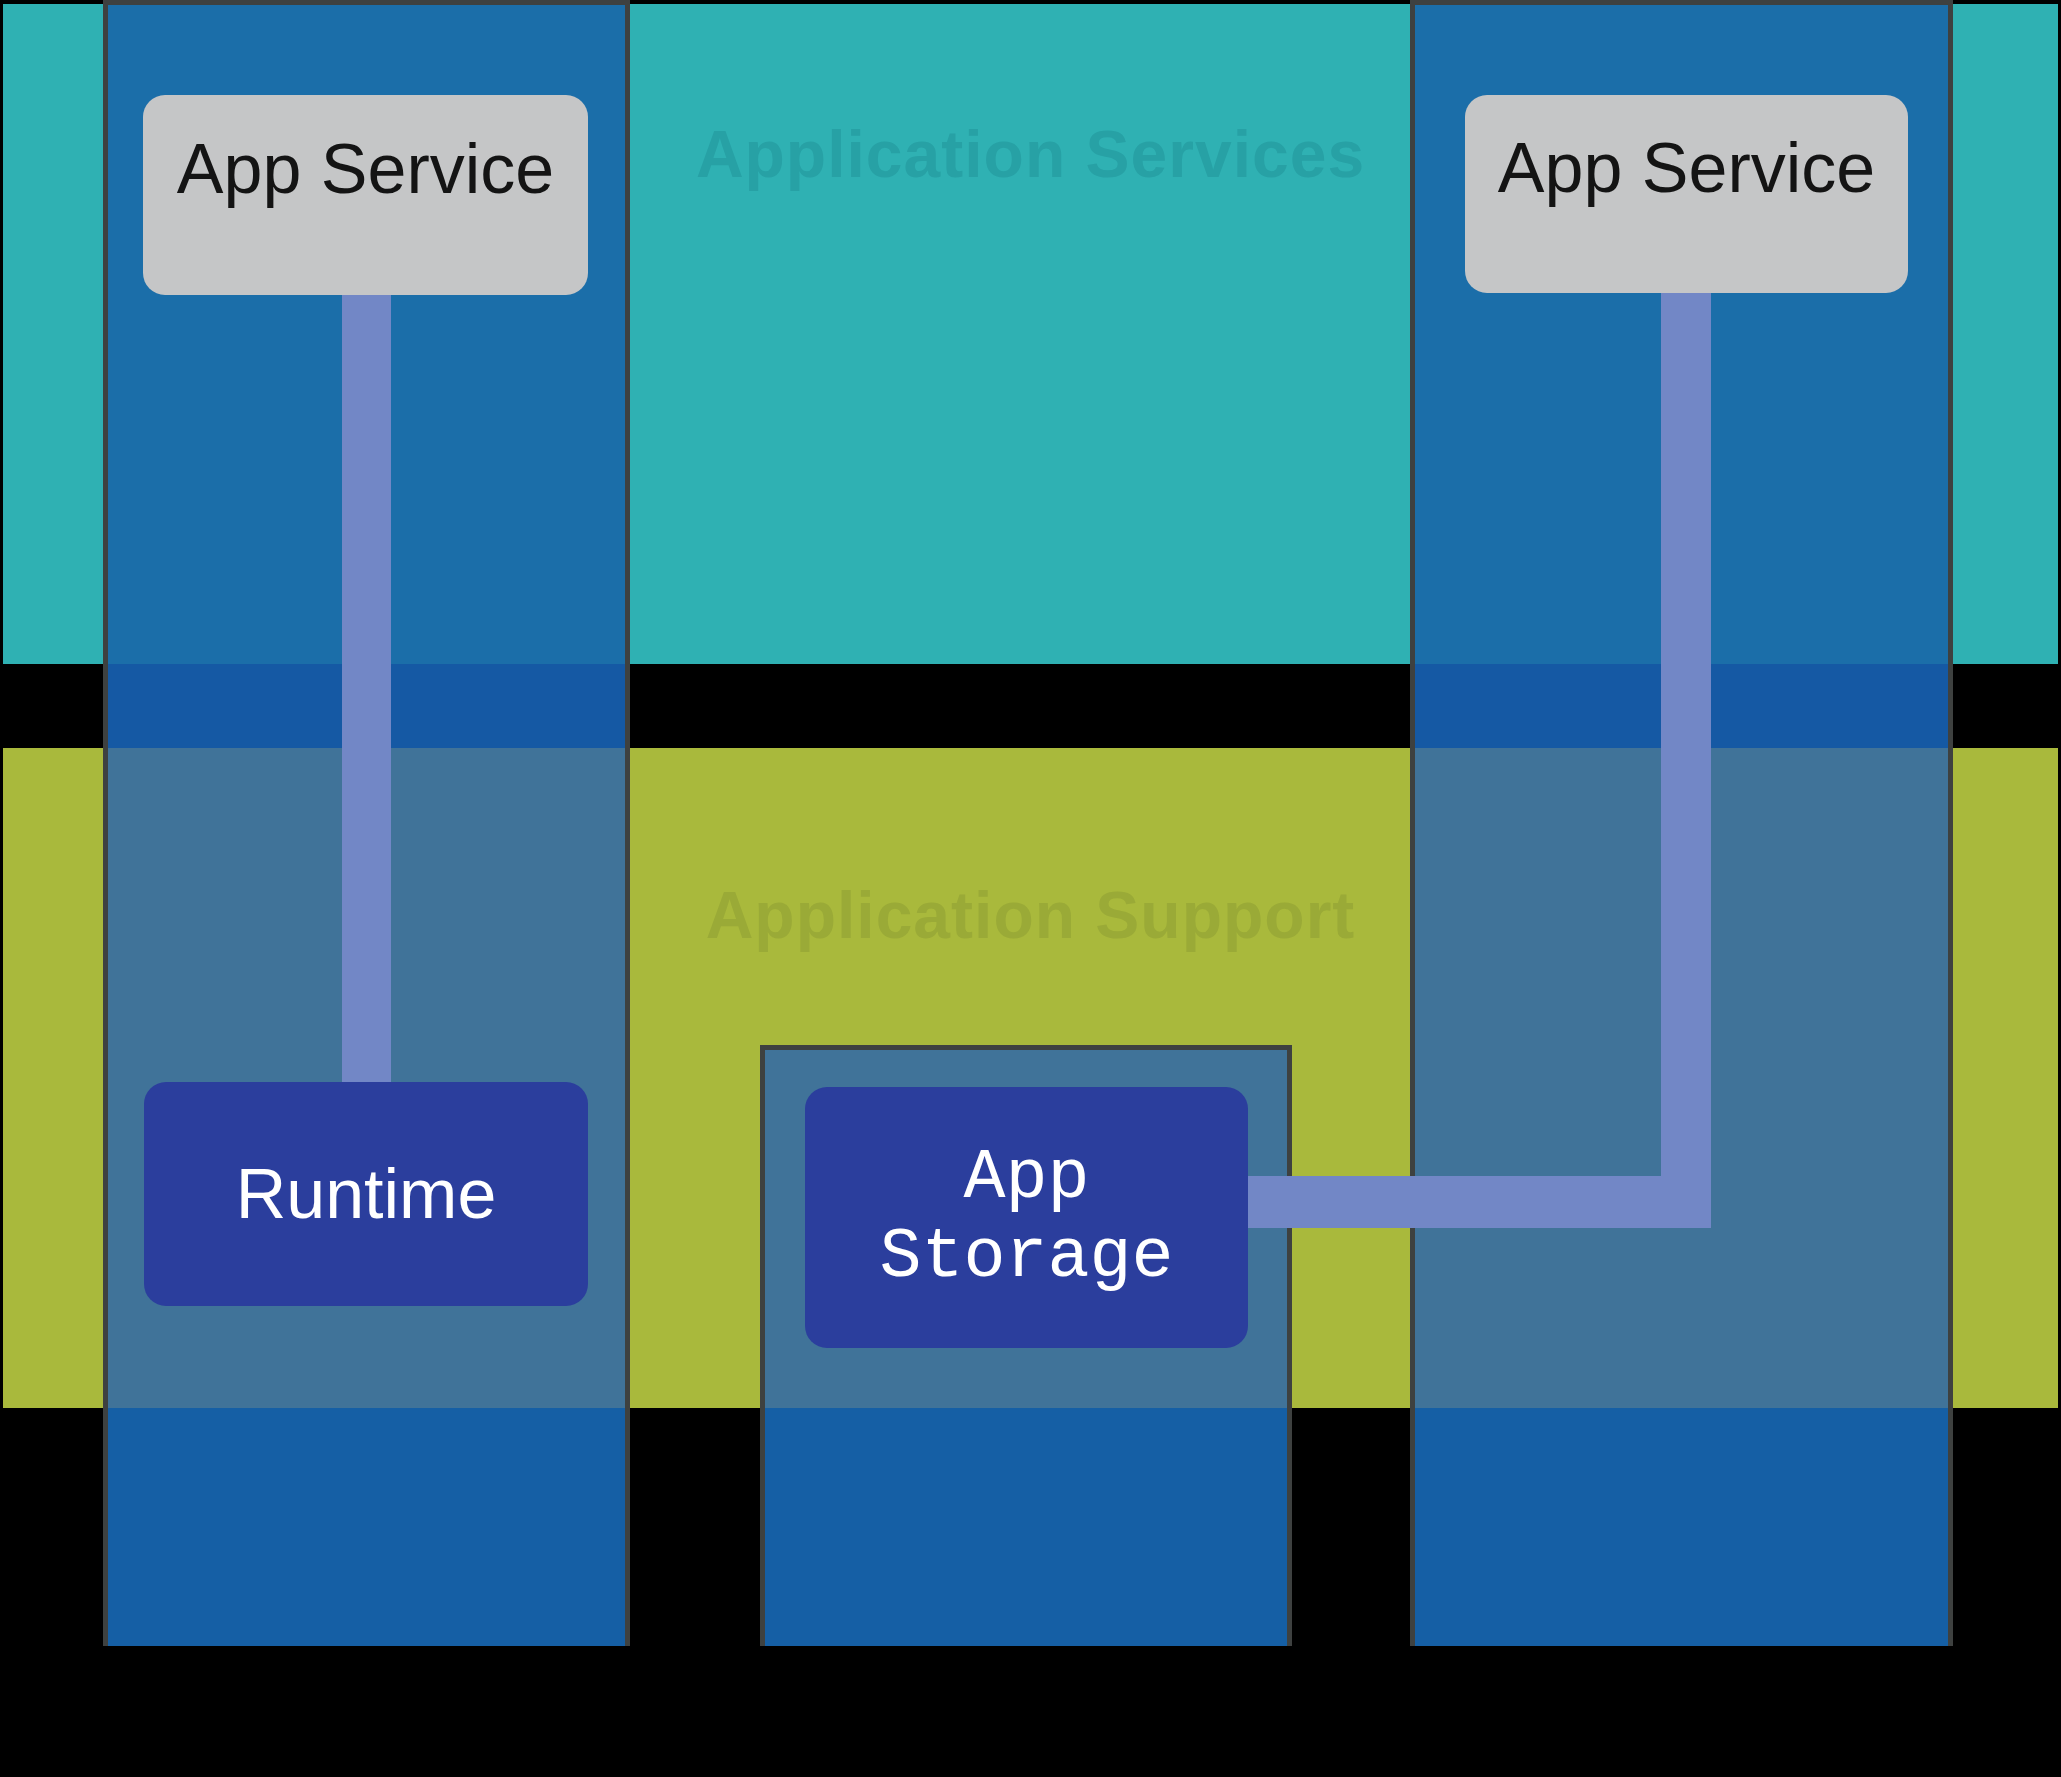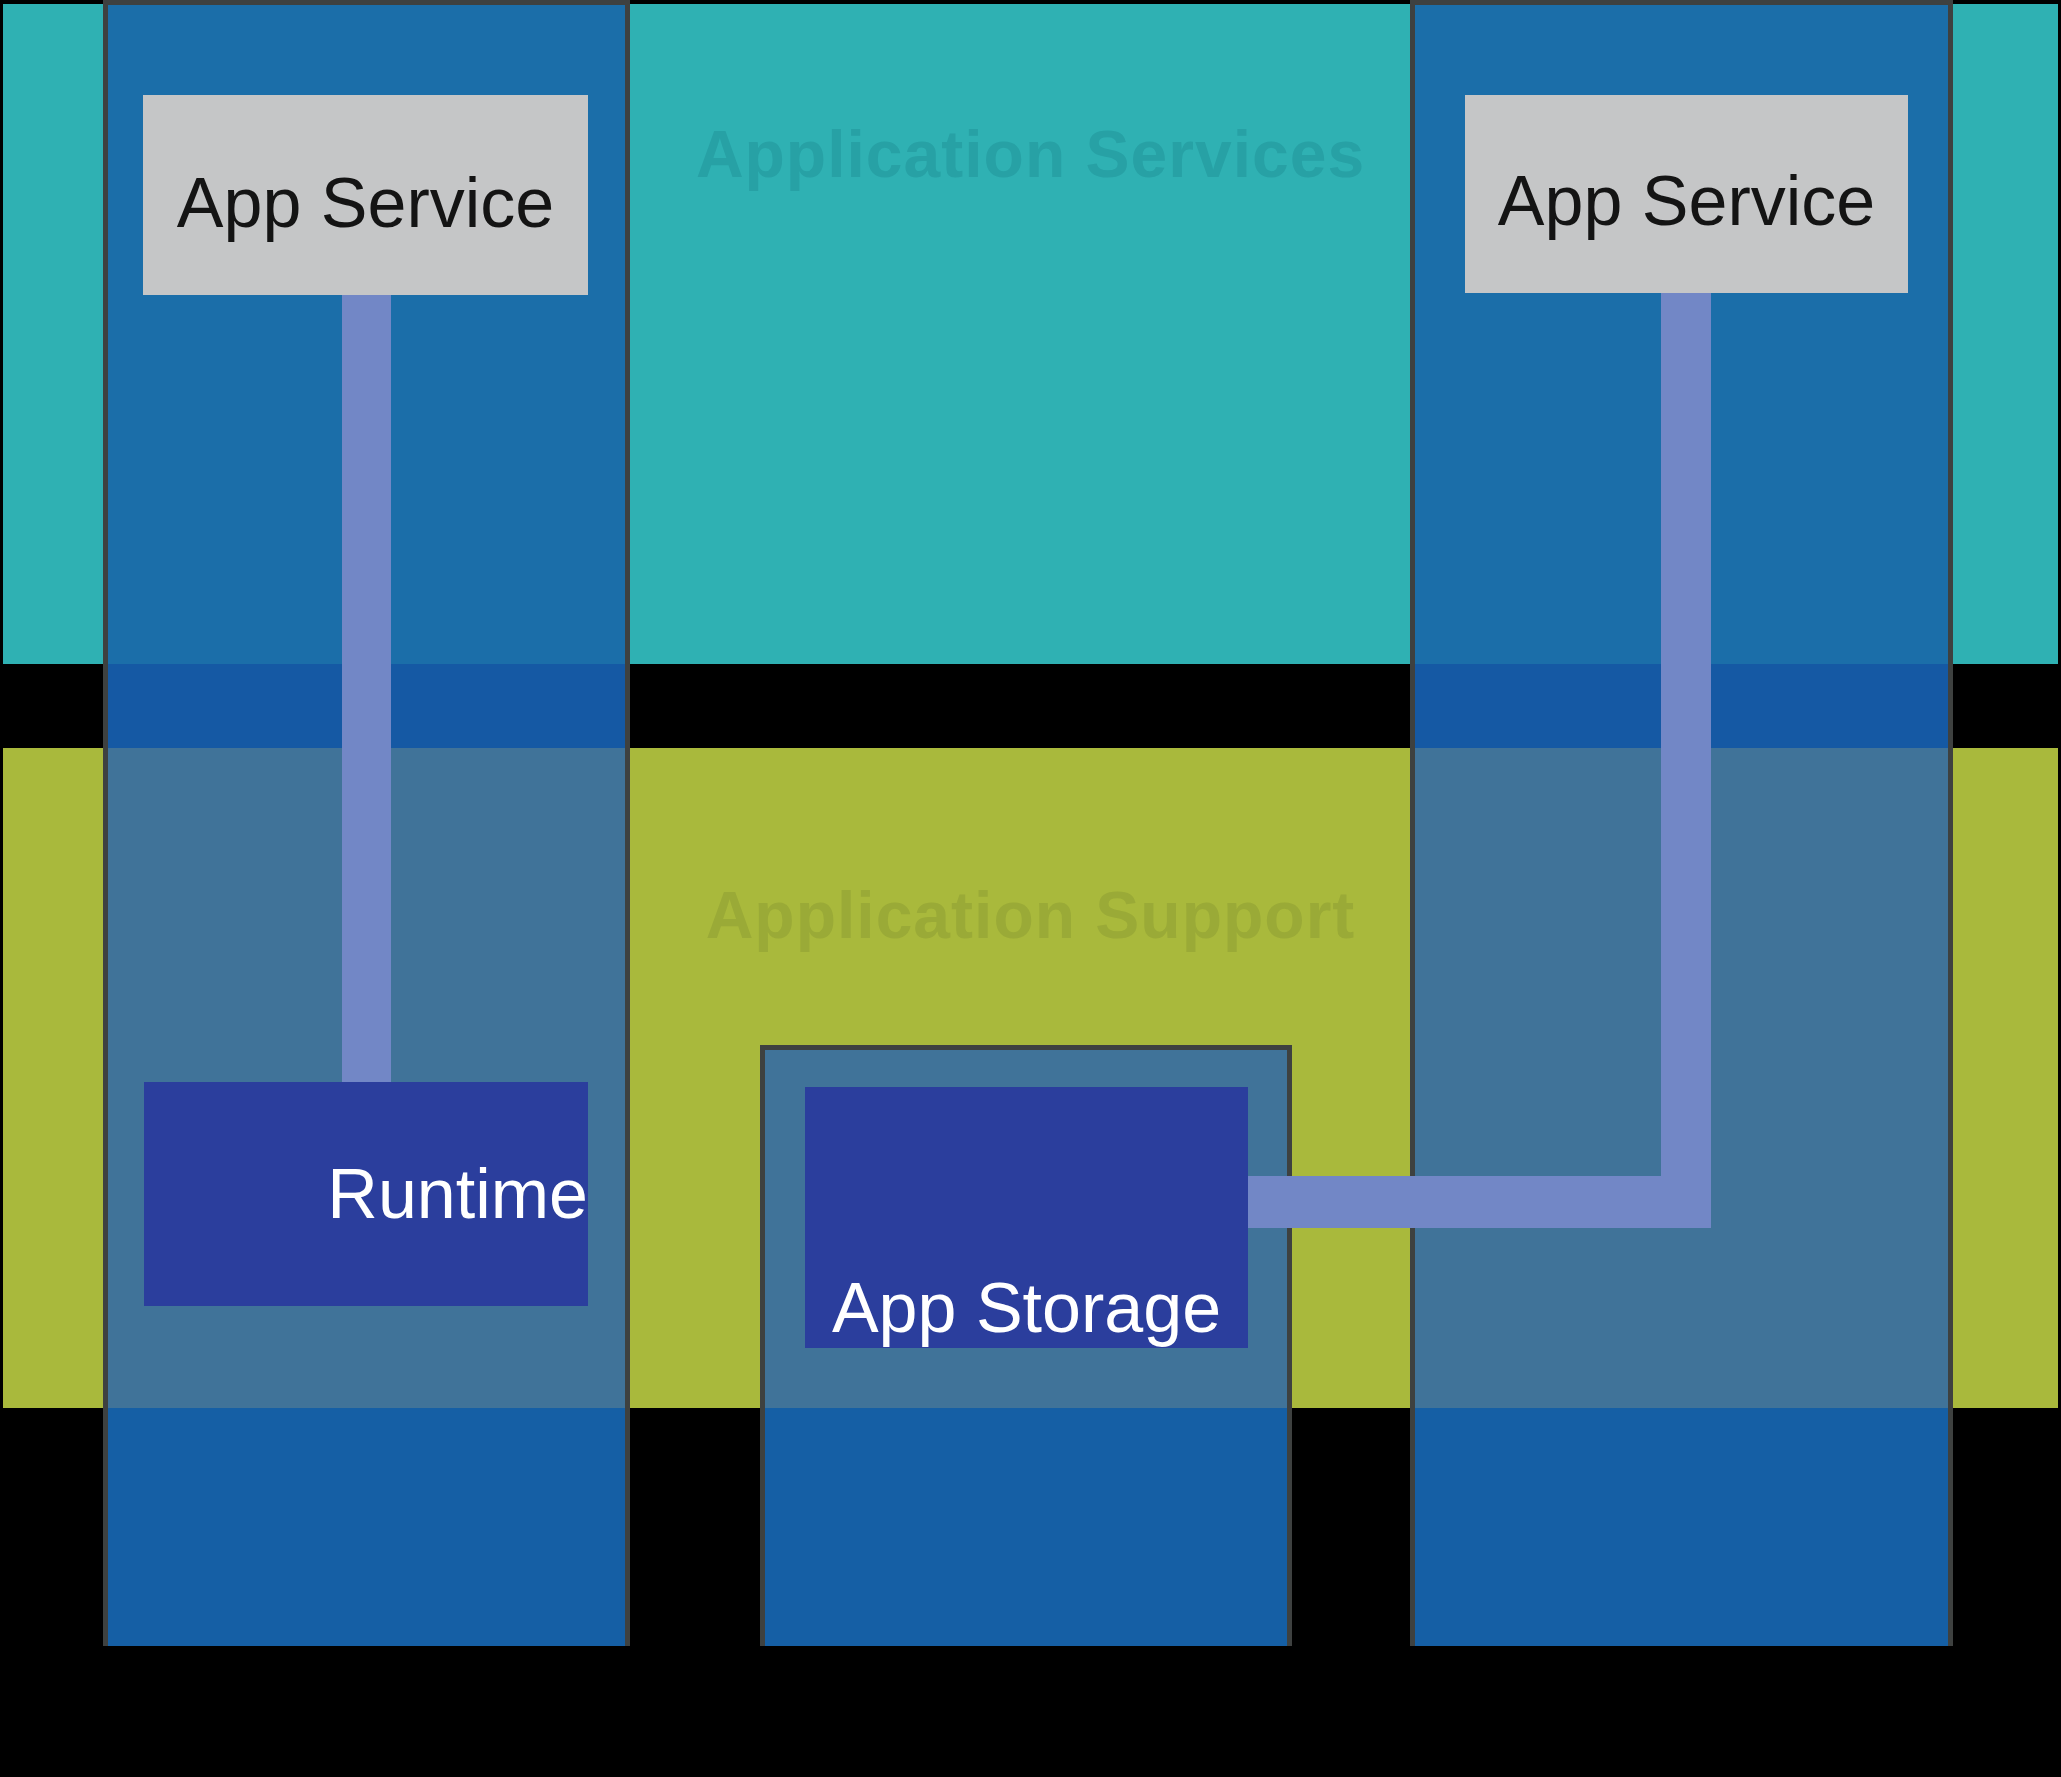--- a/index.html
+++ b/index.html
@@ -63,45 +63,46 @@
 
   
   .connector { background: #7287c6; z-index: 4; }
   .conn-left-v  { left: 342px;  top: 290px;  width: 49px;  height: 792px; }
   .conn-right-v { left: 1661px; top: 290px;  width: 50px;  height: 938px; }
   .conn-h       { left: 1248px; top: 1176px; width: 463px; height: 52px;  }
 
   
   .box {
     display: flex;
-    align-items: flex-end;
+    align-items: center;
     justify-content: center;
     box-sizing: border-box;
     z-index: 5;
     text-align: center;
+    border-radius: 22px;
   }
   .box-gray {
     background: #c5c6c7;
     color: #141414;
     font-size: 70px;
     padding-bottom: 52px;
   }
   .box-blue {
     background: #2b3e9d;
     color: #ffffff;
     font-size: 70px;
   }
   .box-svc-left  { left: 143px;  top: 95px; width: 445px; height: 200px; }
   .box-svc-right { left: 1465px; top: 95px; width: 443px; height: 198px; }
   .box-runtime   {
     left: 144px; top: 1082px; width: 444px; height: 224px;
     flex-direction: column;
     line-height: 94px;
   }
-  .box-storage   { left: 805px; top: 1087px; width: 443px; height: 261px; }
+  .box-storage   { left: 805px; top: 1087px; width: 443px; height: 261px; font-family: Liberation Mono, monospace; }
 </style>
 </head>
 <body>
 
 <div class="stage">
 
   <div class="abs band-services"></div>
   <div class="abs band-support"></div>
 
   <div class="abs watermark wm-services">Application Services</div>

